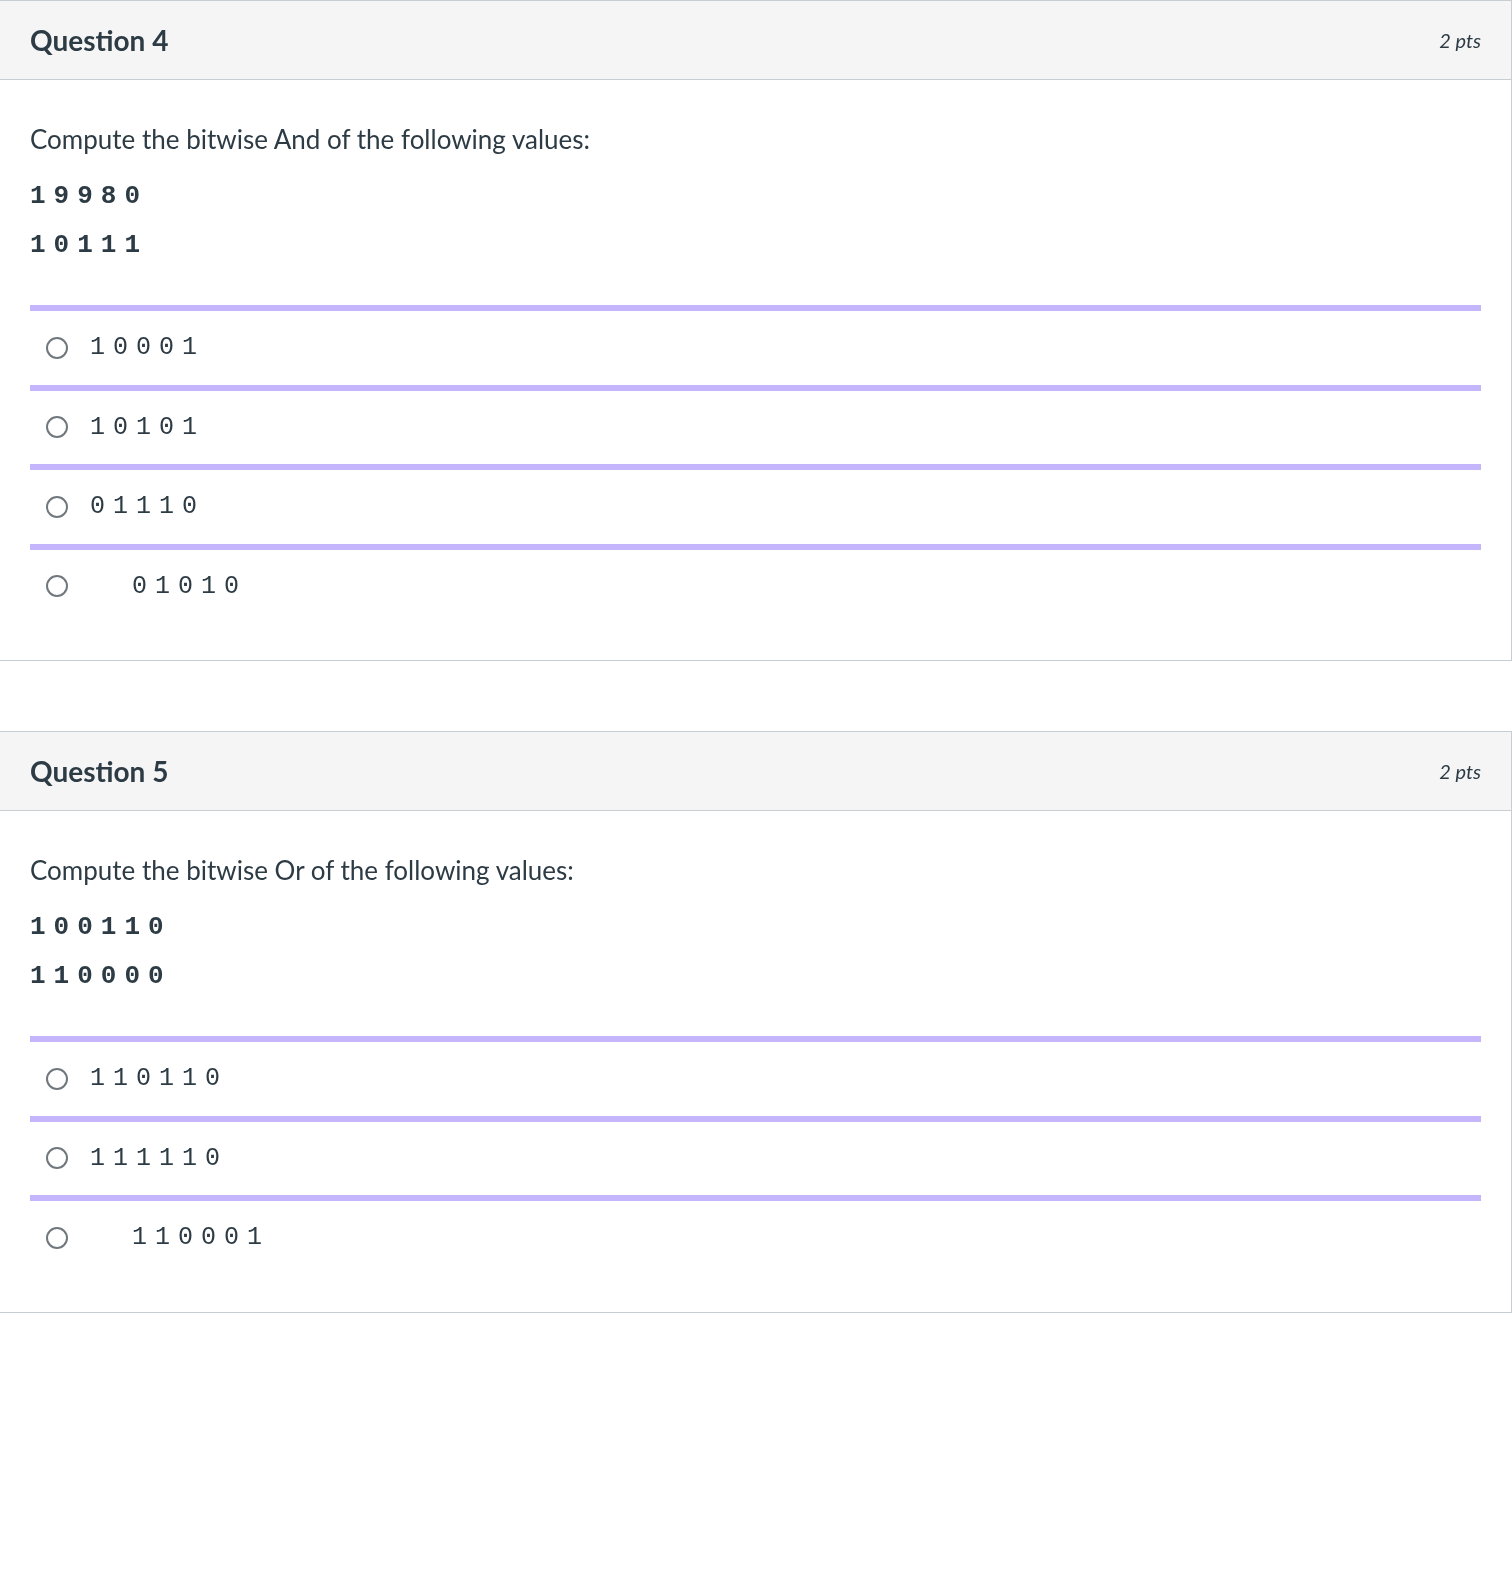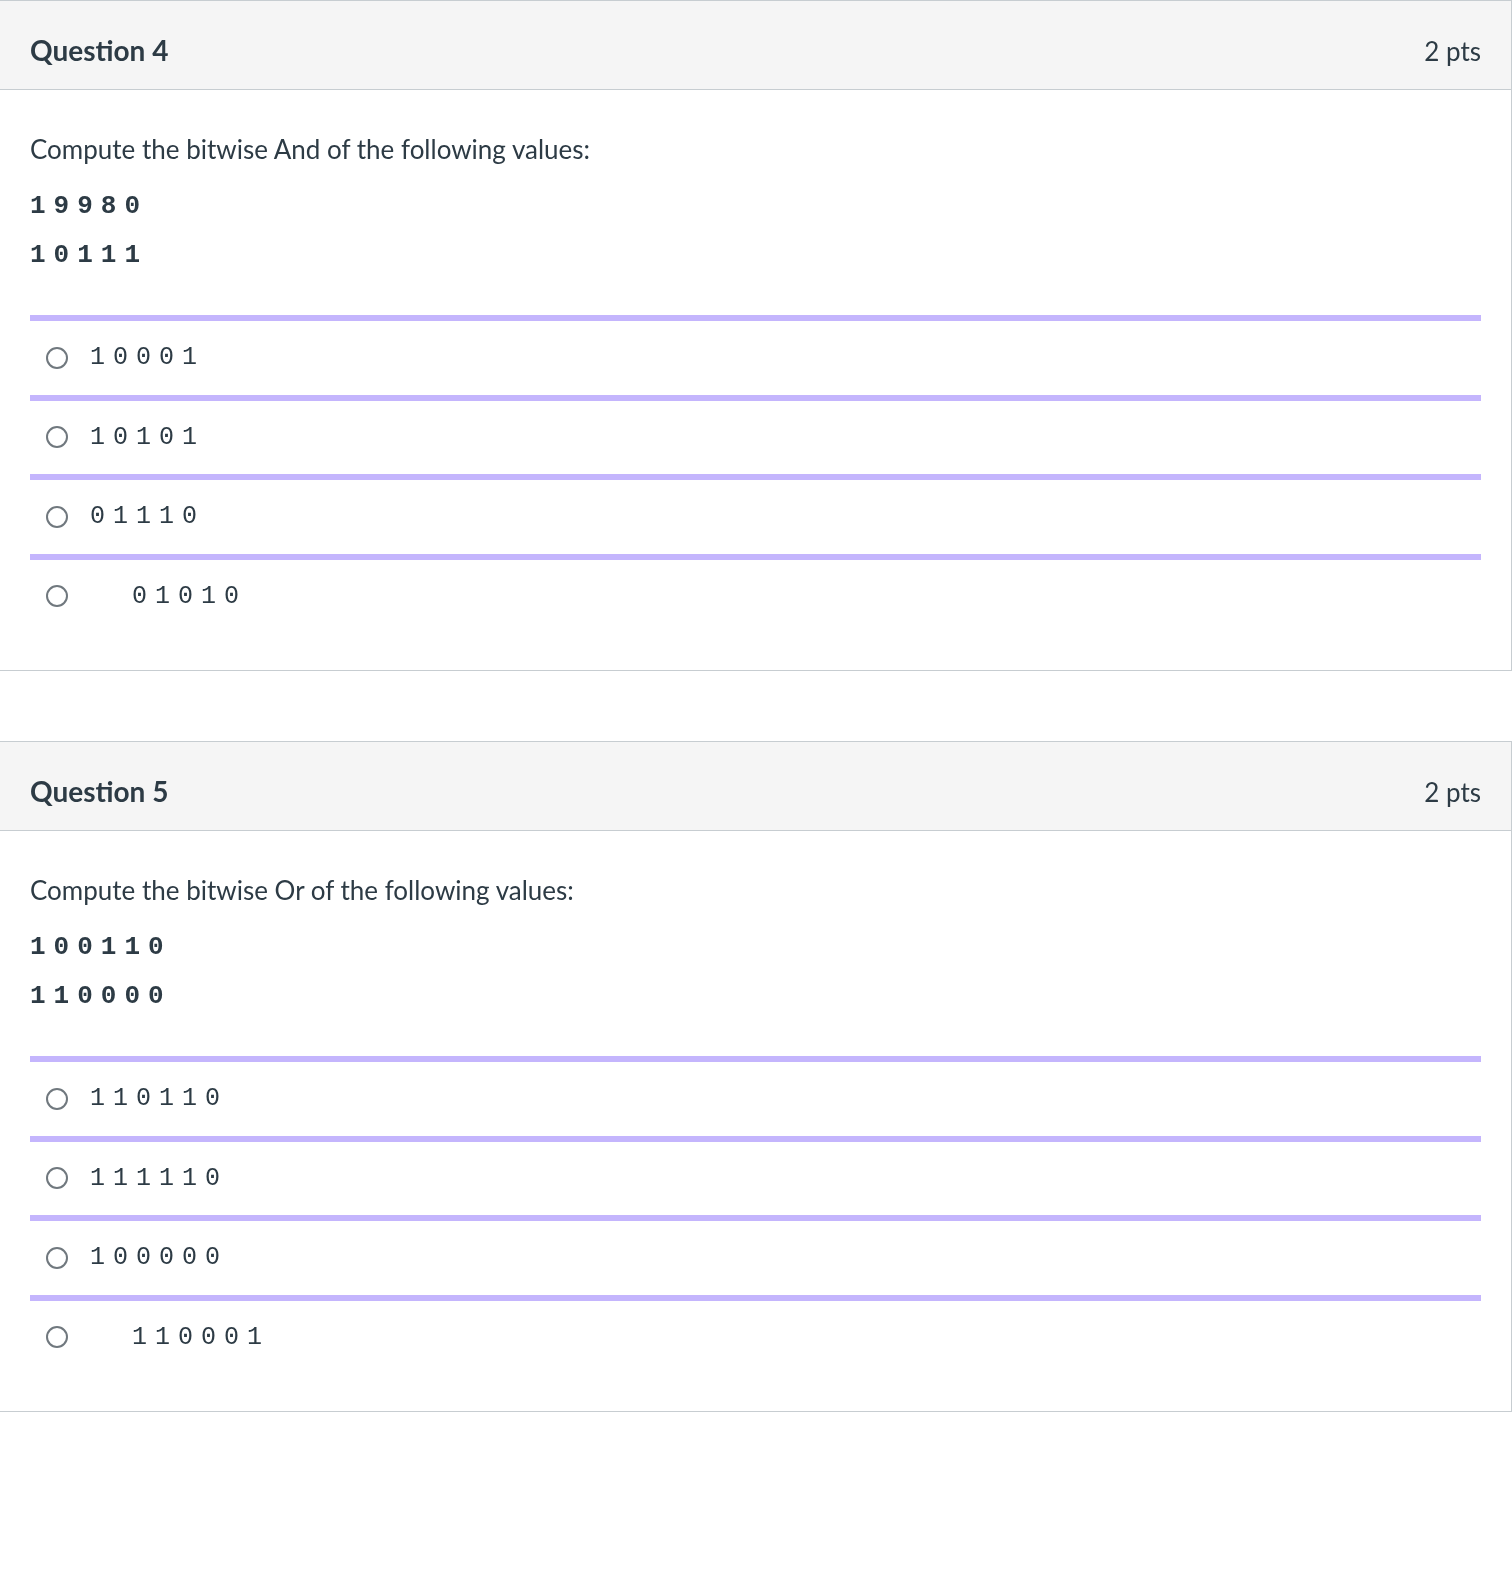--- a/index.html
+++ b/index.html
@@ -20,34 +20,35 @@
       border-right: 1px solid #c7cdd1;
       margin-bottom: 70px;
       background: #ffffff;
     }
     .question-card.first {
       border-top: 1px solid #c7cdd1;
     }
     .question-header {
       display: flex;
       justify-content: space-between;
-      align-items: flex-end;
+      align-items: center;
       background: #f5f5f5;
       border-bottom: 1px solid #c7cdd1;
-      padding: 28px 30px 18px 30px;
+      padding: 18px 30px 18px 30px;
       gap: 30px;
     }
     .question-title {
       font-weight: 700;
       font-size: 28px;
       color: #2d3b45;
     }
     .question-points {
-      font-size: 26px;
+      font-size: 20px;
       color: #2d3b45;
+      font-style: italic;
     }
     .question-body {
       padding: 40px 30px 30px 30px;
     }
     .prompt-text {
       font-size: 26px;
       color: #2d3b45;
       margin-bottom: 18px;
     }
     .bits {
@@ -152,22 +153,18 @@
     <div class="options">
       <div class="option">
         <input type="radio" name="q5" class="radio" id="q5o0" style="">
         <label class="option-label" for="q5o0">110110</label>
       </div>
       <div class="option">
         <input type="radio" name="q5" class="radio" id="q5o1" style="">
         <label class="option-label" for="q5o1">111110</label>
       </div>
       <div class="option">
-        <input type="radio" name="q5" class="radio" id="q5o2" style="">
-        <label class="option-label" for="q5o2">100000</label>
-      </div>
-      <div class="option">
         <input type="radio" name="q5" class="radio" id="q5o3" style="">
         <label class="option-label" for="q5o3">110001</label>
       </div>
     </div>
   </div>
 </div>
 
 </body></html>

